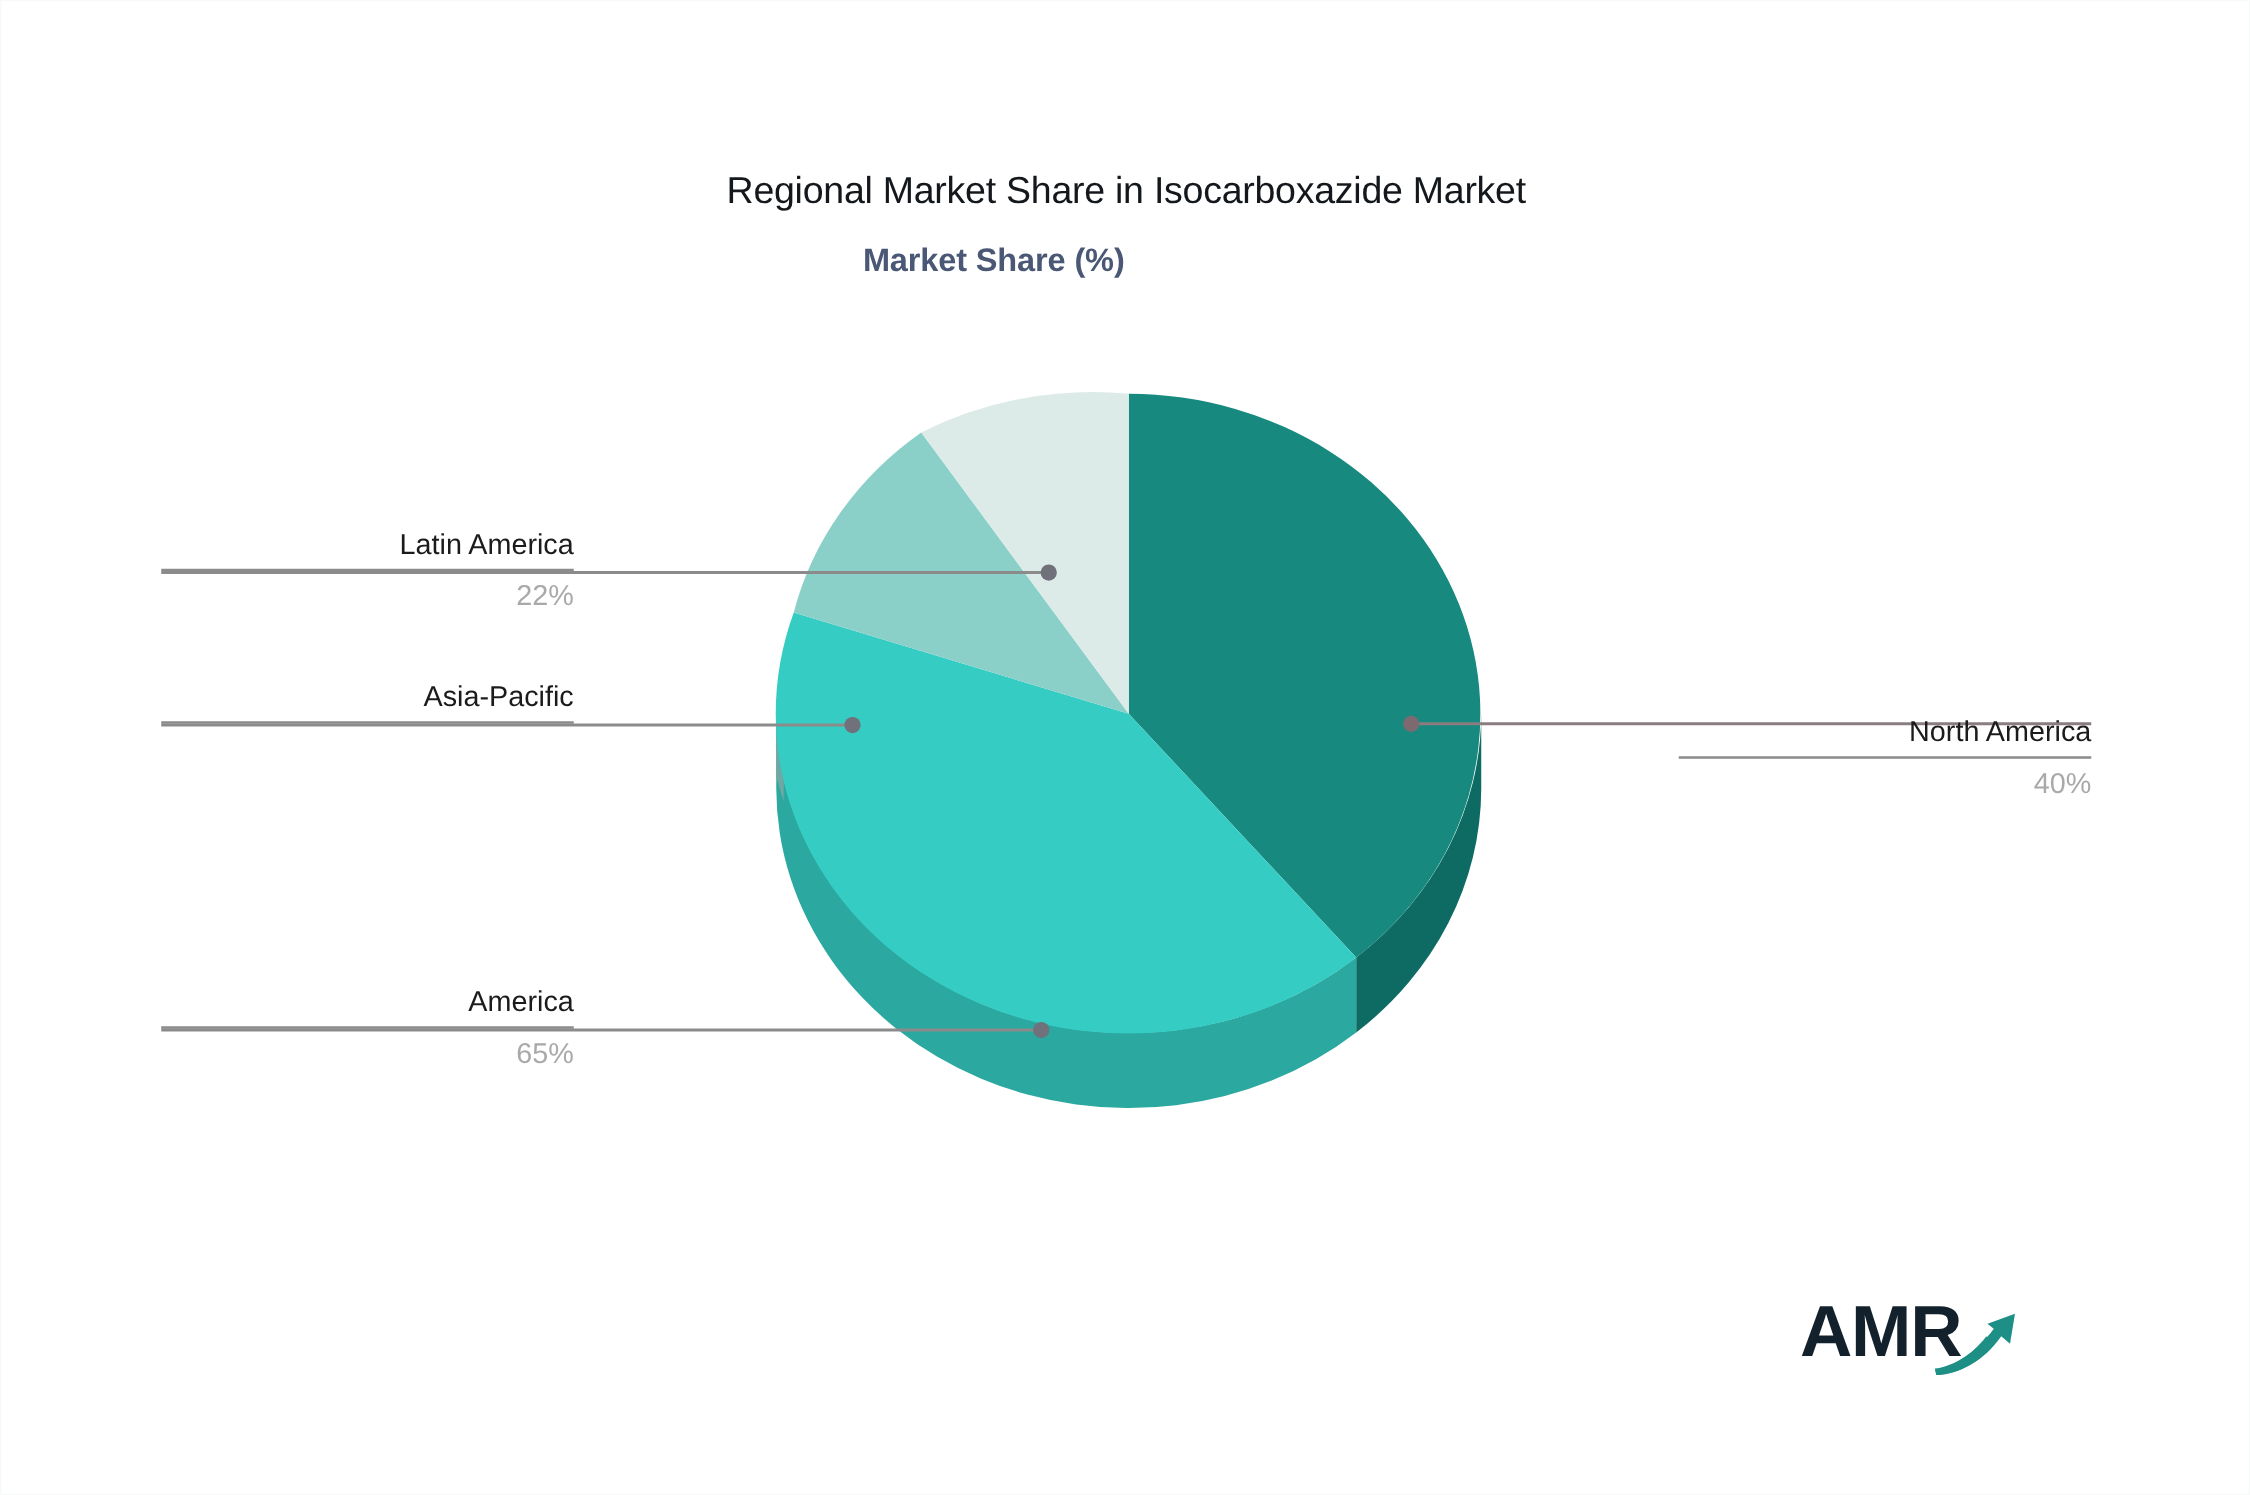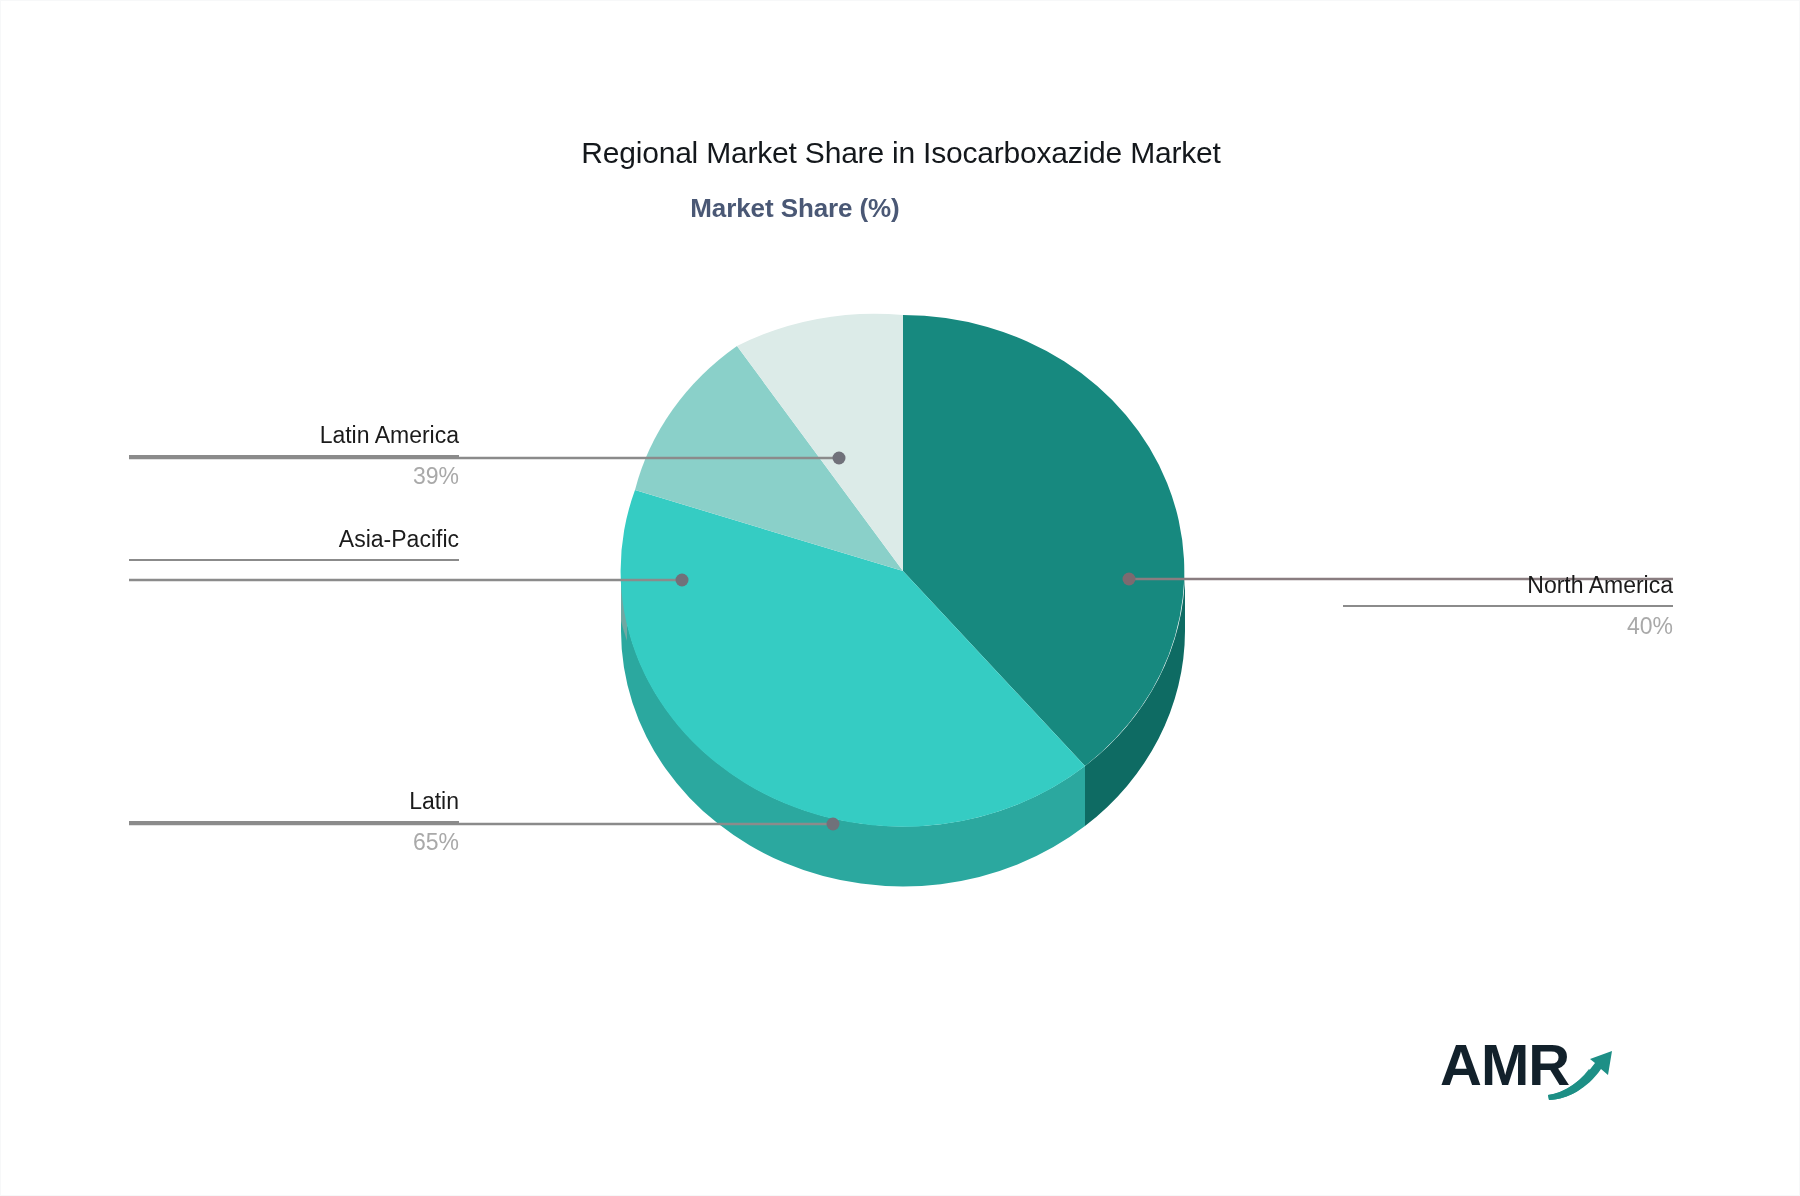--- a/index.html
+++ b/index.html
@@ -73,21 +73,21 @@
   }
   .callout .cval {
     font-size: 23px;
     color: #a9a9a9;
     line-height: 30px;
   }
   .callout.left { left: 128px; text-align: right; }
   .callout.right { left: 1342px; width: 330px; text-align: right; }
 
   #callout-latin-america { top: 419px; }
-  #callout-asia-pacific  { top: 523px; }
+  #callout-asia-pacific  { top: 541px; }
   #callout-europe        { top: 785px; }
   #callout-north-america { top: 545px; margin-top: 24px; }
 
   
   #amr-logo {
     position: absolute;
     left: 1393px;
     top: 1030px;
     width: 180px;
     height: 70px;
@@ -150,30 +150,30 @@
       <circle cx="832" cy="823" r="6.5" stroke="none"></circle>
 
       <line x1="1128" y1="578" x2="1672" y2="578" stroke="#8a7d80"></line>
       <circle cx="1128" cy="578" r="6.5" stroke="none" fill="#7d6a70"></circle>
     </g>
   </svg>
 
   <div class="callout left" id="callout-latin-america">
     <div class="cname">Latin America</div>
     <div class="crule"></div>
-    <div class="cval">39%</div>
+    <div class="cval">22%</div>
   </div>
 
   <div class="callout left" id="callout-asia-pacific">
     <div class="cname">Asia-Pacific</div>
     <div class="crule"></div>
   </div>
 
   <div class="callout left" id="callout-europe">
-    <div class="cname">Latin</div>
+    <div class="cname">America</div>
     <div class="crule"></div>
     <div class="cval">65%</div>
   </div>
 
   <div class="callout right" id="callout-north-america">
     <div class="cname">North America</div>
     <div class="crule"></div>
     <div class="cval">40%</div>
   </div>
 

